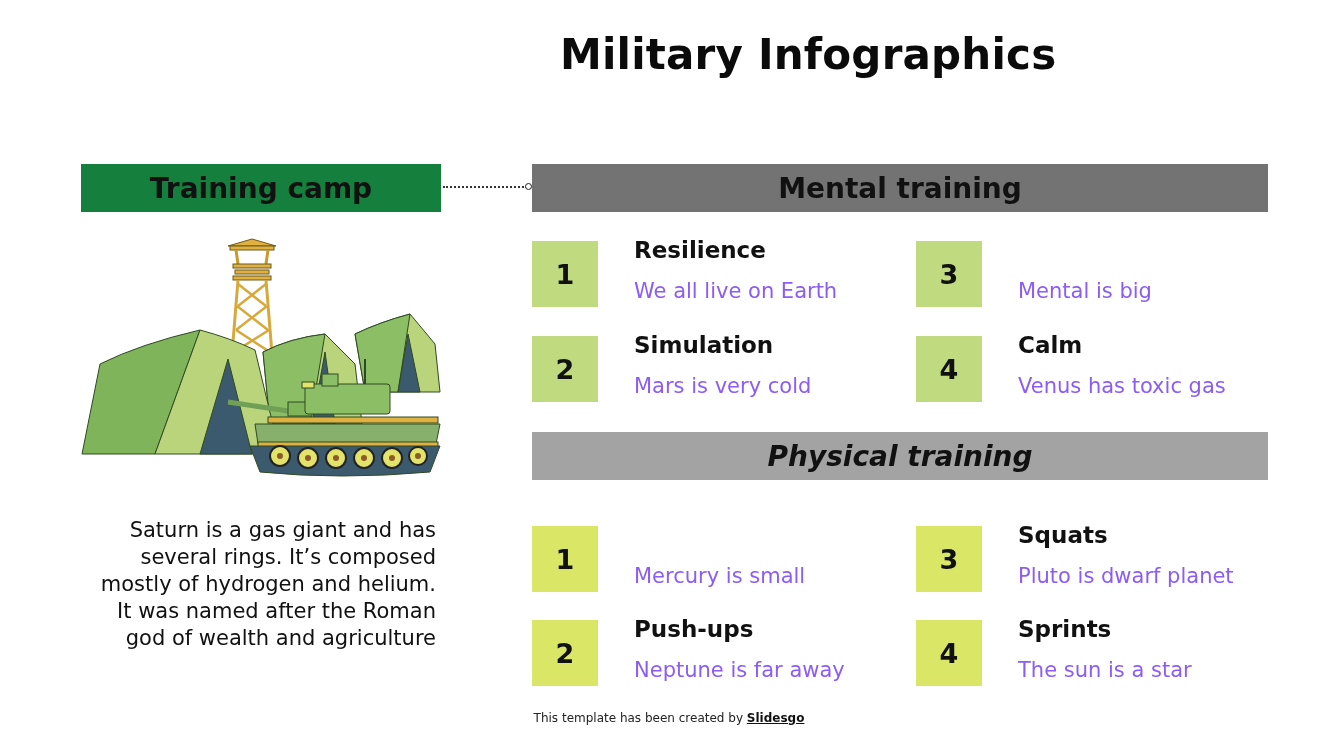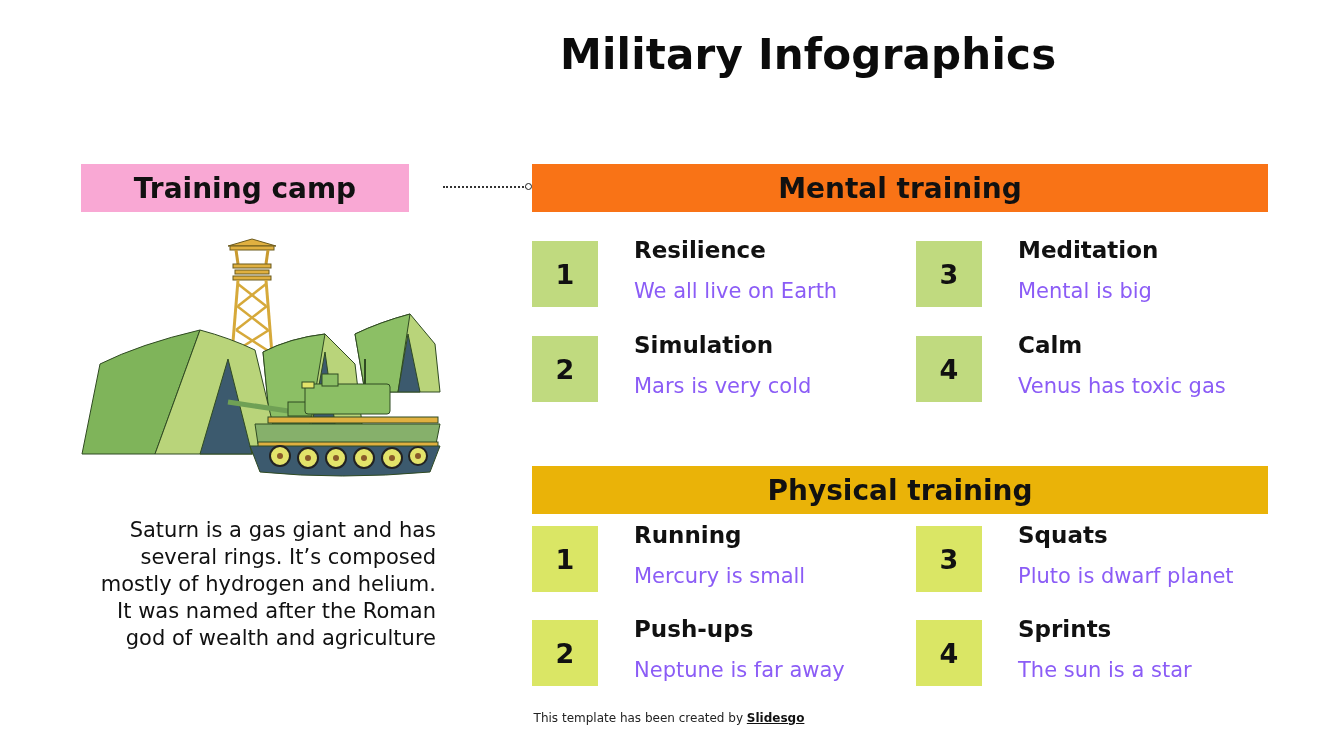--- a/index.html
+++ b/index.html
@@ -2,39 +2,39 @@
 <html><head>
 <meta charset="utf-8">
 <style>
   * { box-sizing: border-box; margin: 0; padding: 0; }
   html, body { width: 1338px; height: 753px; background: #ffffff; overflow: hidden; }
   body { position: relative; font-family: "DejaVu Sans", "Liberation Sans", sans-serif; color: #111; }
 
   .title { position: absolute; left: 560px; top: 30px; width: 620px; text-align: left;
     font-size: 42px; font-weight: bold; letter-spacing: 0.2px; color: #0b0b0b; }
 
-  .camp-header { position: absolute; left: 81px; top: 164px; width: 328px; height: 48px;
-    background: #f9a8d4; display: flex; align-items: center; justify-content: center;
+  .camp-header { position: absolute; left: 81px; top: 164px; width: 360px; height: 48px;
+    background: #15803d; display: flex; align-items: center; justify-content: center;
     font-size: 28px; font-weight: bold; color: #111; }
 
   .connector { position: absolute; left: 443px; top: 186px; width: 84px; height: 0;
     border-top: 2px dotted #333; }
   .connector-dot { position: absolute; left: 525px; top: 183px; width: 7px; height: 7px;
     border: 1.5px solid #222; border-radius: 50%; background: #fff; }
 
   .illustration { position: absolute; left: 80px; top: 234px; width: 370px; height: 250px; }
 
   .camp-desc { position: absolute; left: 86px; top: 517px; width: 350px; text-align: right;
     font-size: 21px; line-height: 27px; color: #111; }
 
   .section-header { position: absolute; left: 532px; width: 736px; height: 48px;
     display: flex; align-items: center; justify-content: center;
     font-size: 28px; font-weight: bold; color: #111; }
-  .mental-header { top: 164px; background: #f97316; }
-  .physical-header { top: 466px; background: #eab308; }
+  .mental-header { top: 164px; background: #737373; }
+  .physical-header { top: 432px; background: #a3a3a3; font-style: italic; }
 
   .item { position: absolute; width: 360px; height: 66px; }
   .num-box { position: absolute; left: 0; top: 0; width: 66px; height: 66px;
     display: flex; align-items: center; justify-content: center;
     font-size: 27px; font-weight: bold; color: #111; }
   .mental .num-box { background: #c0da7f; }
   .physical .num-box { background: #dae665; }
   .item-title { position: absolute; left: 102px; top: -4px; font-size: 23px; font-weight: bold;
     color: #111; white-space: nowrap; }
   .item-desc { position: absolute; left: 102px; top: 38px; font-size: 21px; color: #8b5cf6;
@@ -127,34 +127,32 @@
   <div class="item-title">Resilience</div>
   <div class="item-desc">We all live on Earth</div>
 </div>
 <div class="item mental" style="left:532px; top:336px;">
   <div class="num-box">2</div>
   <div class="item-title">Simulation</div>
   <div class="item-desc">Mars is very cold</div>
 </div>
 <div class="item mental" style="left:916px; top:241px;">
   <div class="num-box">3</div>
-  <div class="item-title">Meditation</div>
   <div class="item-desc">Mental is big</div>
 </div>
 <div class="item mental" style="left:916px; top:336px;">
   <div class="num-box">4</div>
   <div class="item-title">Calm</div>
   <div class="item-desc">Venus has toxic gas</div>
 </div>
 
 <div class="section-header physical-header">Physical training</div>
 
 <div class="item physical" style="left:532px; top:526px;">
   <div class="num-box">1</div>
-  <div class="item-title">Running</div>
   <div class="item-desc">Mercury is small</div>
 </div>
 <div class="item physical" style="left:532px; top:620px;">
   <div class="num-box">2</div>
   <div class="item-title">Push-ups</div>
   <div class="item-desc">Neptune is far away</div>
 </div>
 <div class="item physical" style="left:916px; top:526px;">
   <div class="num-box">3</div>
   <div class="item-title">Squats</div>

